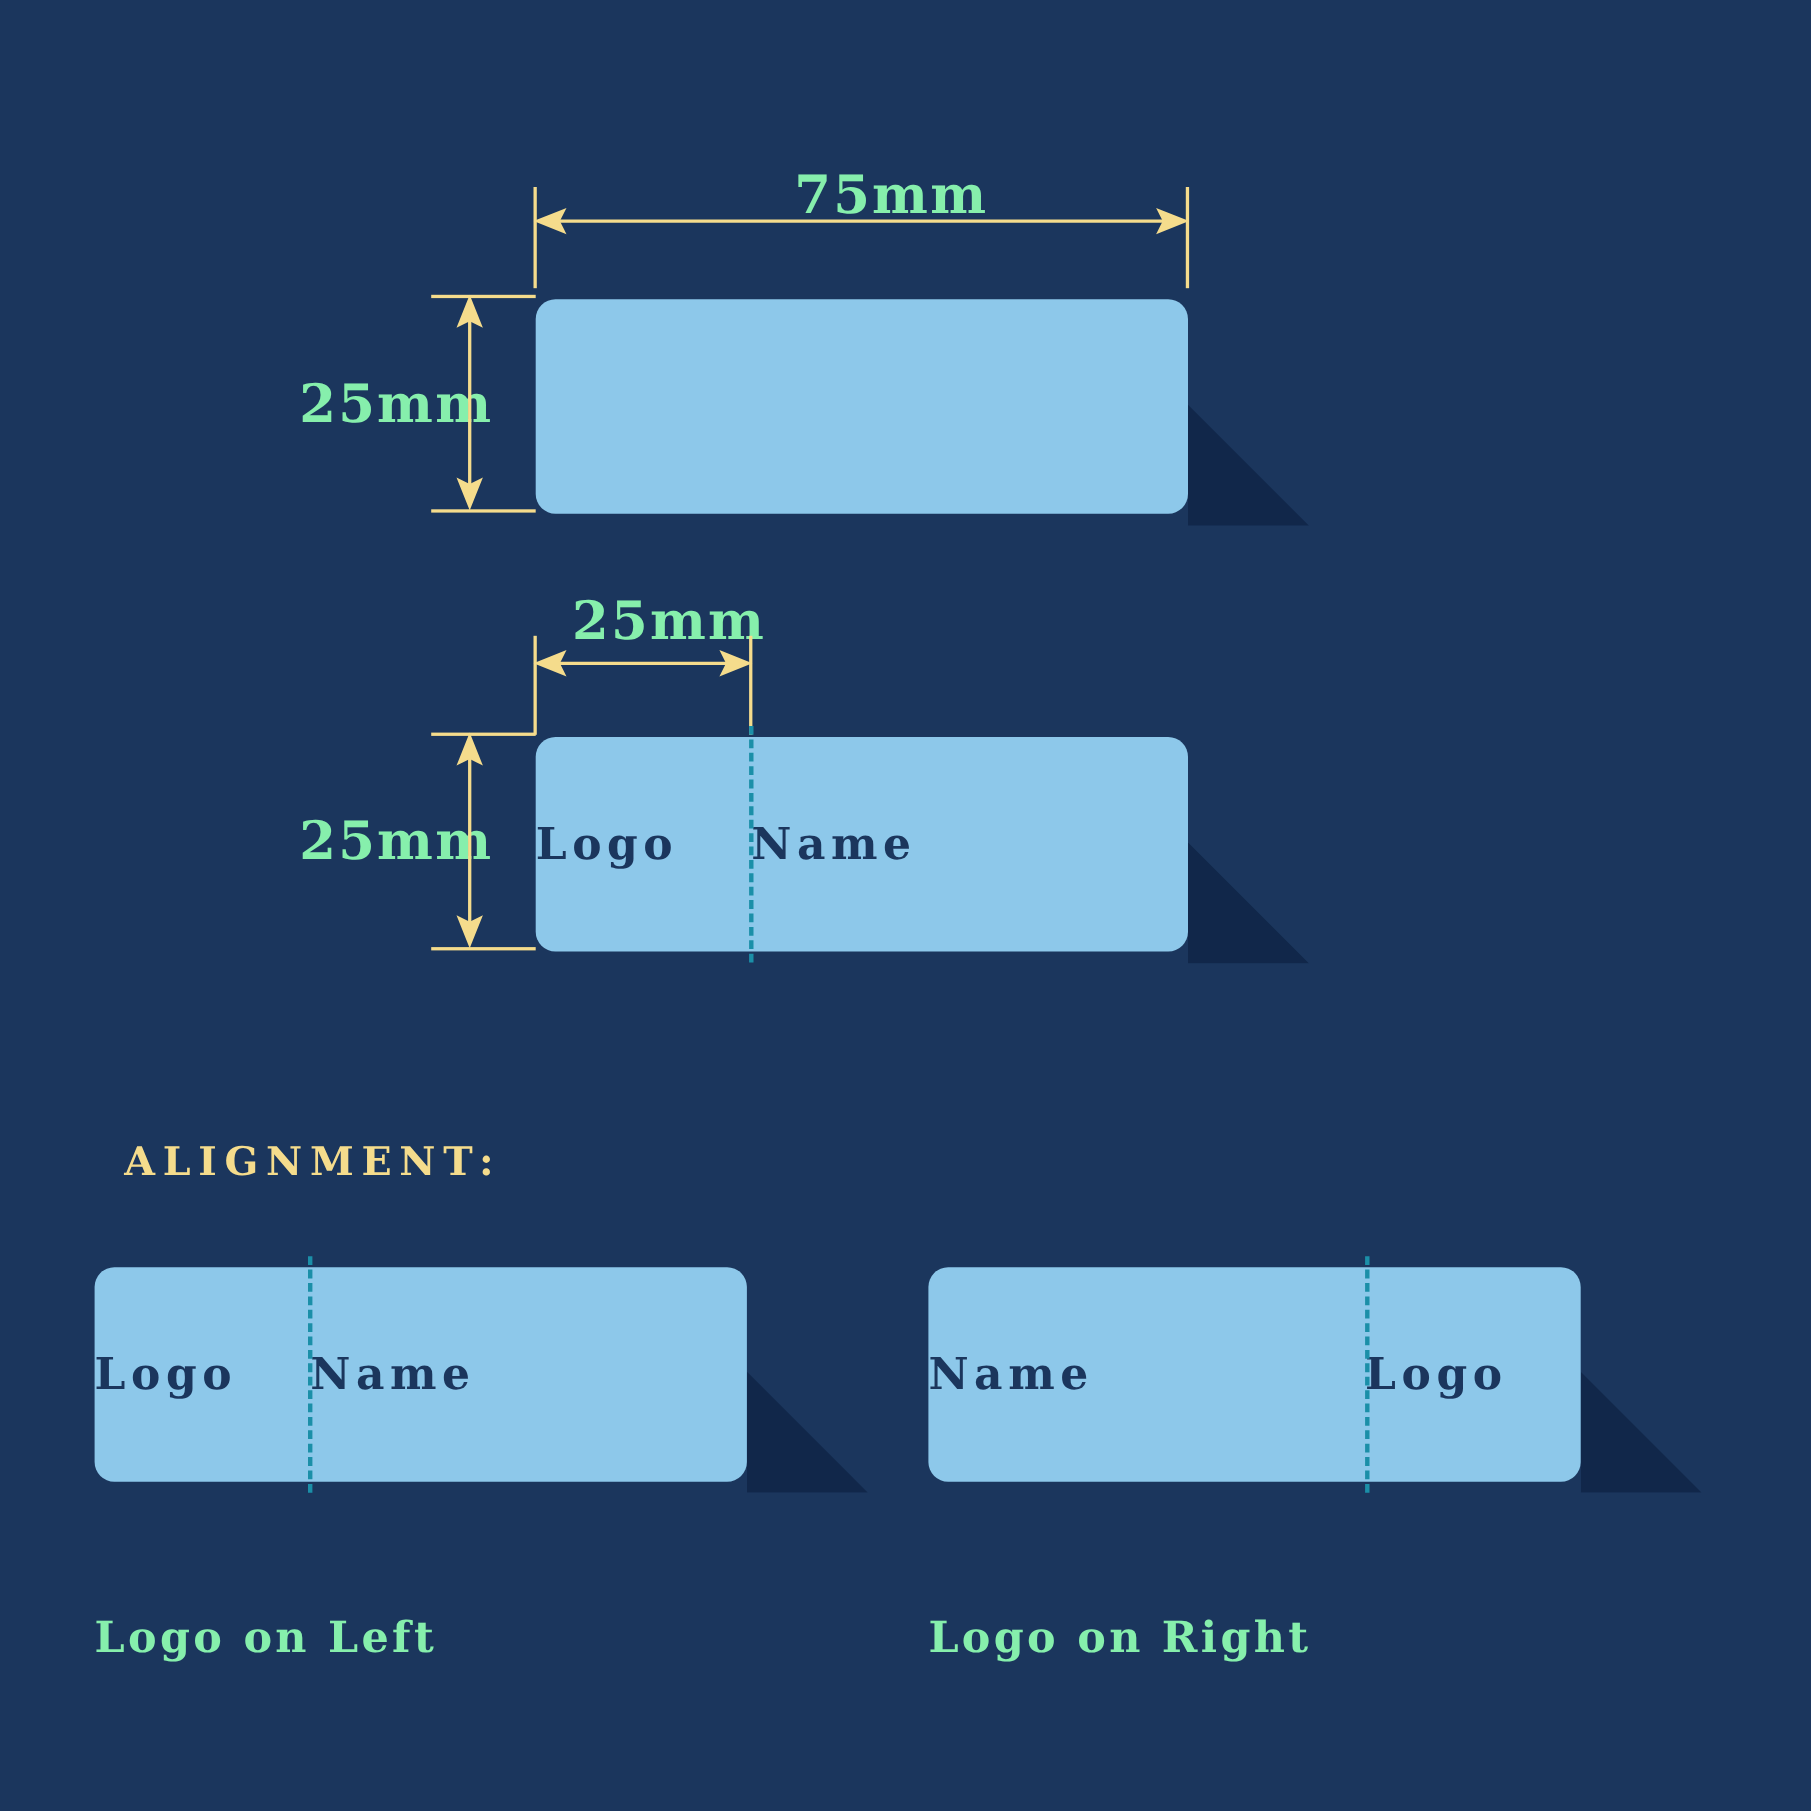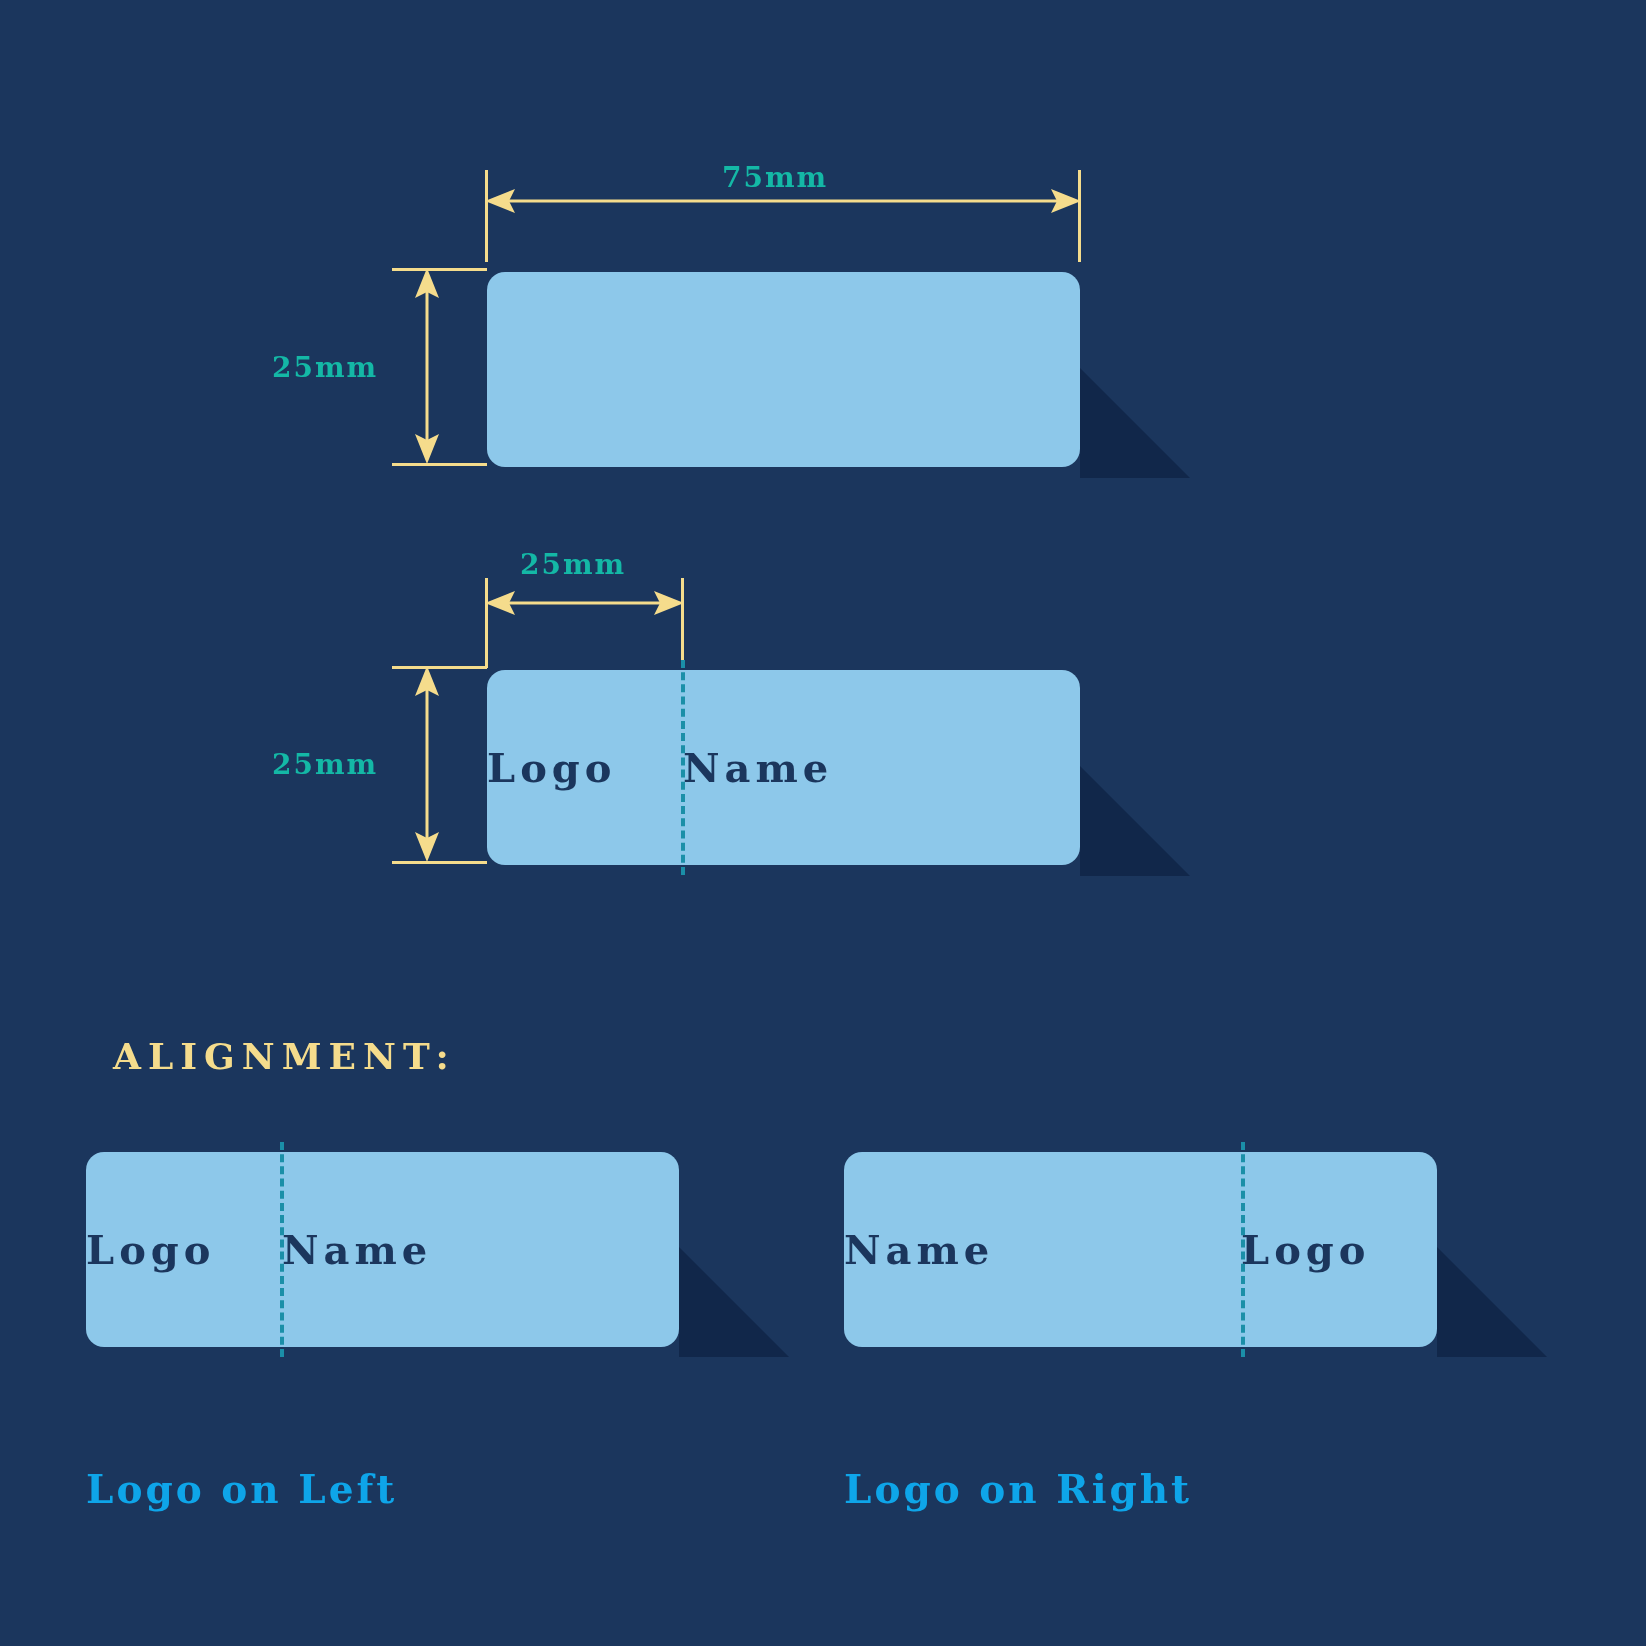--- a/index.html
+++ b/index.html
@@ -65,41 +65,40 @@
   
   .divider {
     position: absolute;
     border-left: 4px dashed #1b8fa8;
     z-index: 4;
   }
 
   
   .dim-label {
     position: absolute;
-    color: #14b8a6;
+    color: #86efac;
     font-family: "DejaVu Serif", serif;
     font-weight: 700;
-    font-size: 28px;
+    font-size: 48px;
     letter-spacing: 2px;
     white-space: nowrap;
-    margin-top: 11px;
   }
   .ext-line {
     position: absolute;
     background: #f5dc8c;
   }
   .ext-v { width: 3px; }
   .ext-h { height: 3px; }
 
   .arrow-svg { position: absolute; overflow: visible; }
 
   
   .caption {
     position: absolute;
-    color: #0ea5e9;
+    color: #86efac;
     font-family: "DejaVu Serif", serif;
     font-weight: 700;
     font-size: 39px;
     letter-spacing: 3px;
     white-space: nowrap;
   }
 </style>
 </head>
 <body>
 

